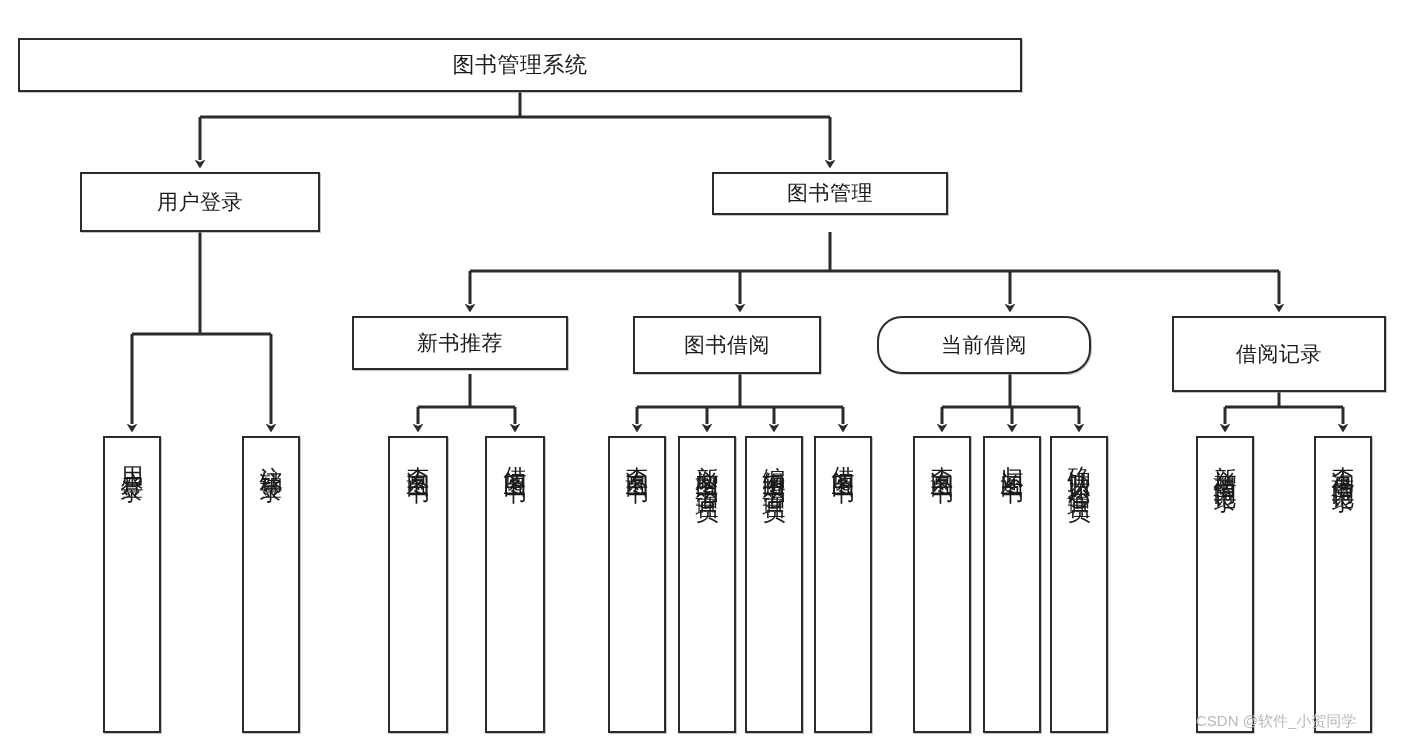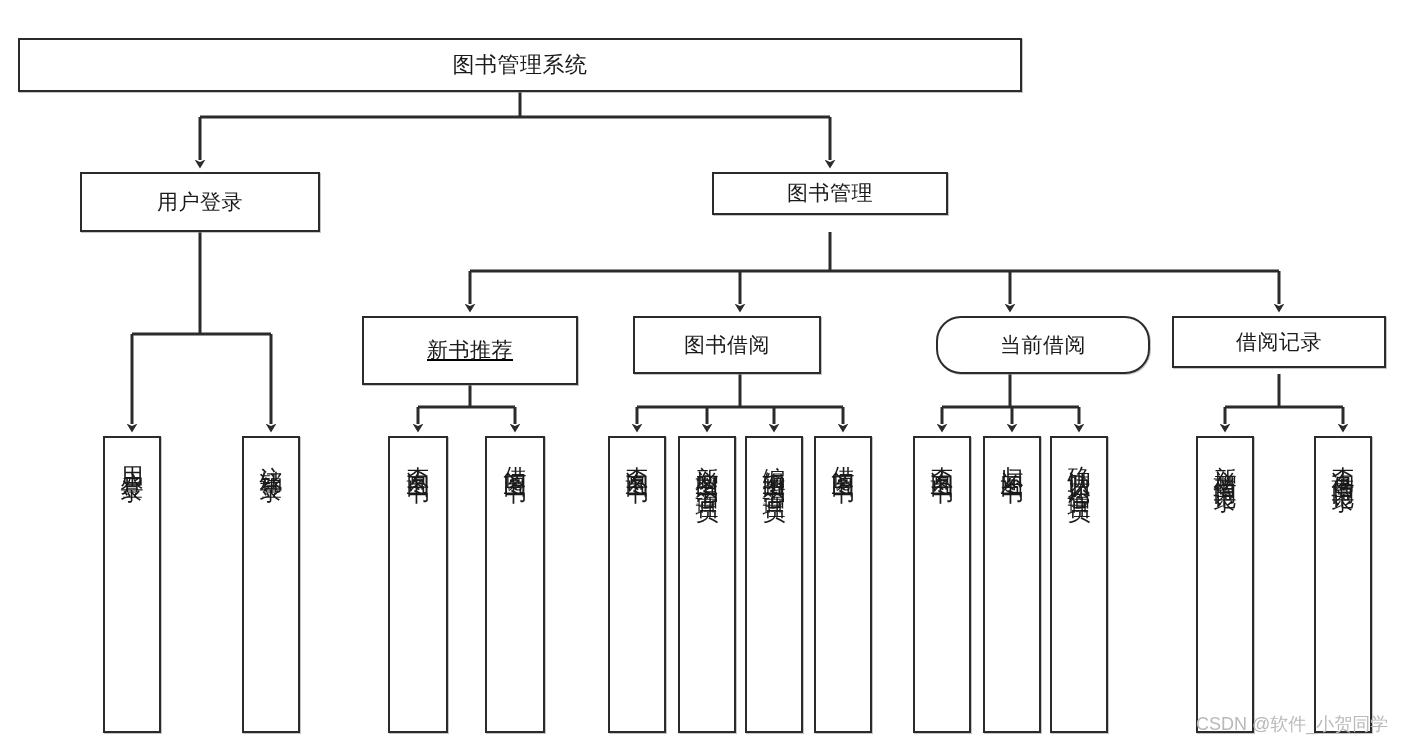--- a/index.html
+++ b/index.html
@@ -57,21 +57,21 @@
     text-orientation: upright;
     font-size: 23px;
     letter-spacing: 5px;
     line-height: 1;
     white-space: nowrap;
   }
   .watermark {
     position: absolute;
     left: 1196px;
     top: 712px;
-    font-size: 18px;
+    font-size: 15px;
     color: #b9b9b9;
     white-space: nowrap;
     z-index: 3;
     font-family: "Liberation Sans", "DejaVu Sans", sans-serif;
   }
 </style>
 </head>
 <body>
 
 <div id="canvas">
@@ -133,30 +133,30 @@
     <span class="label">图书管理系统</span>
   </div>
 
   <div class="node horiz" style="left:80px; top:172px; width:240px; height:60px;">
     <span class="label">用户登录</span>
   </div>
   <div class="node horiz" style="left:712px; top:172px; width:236px; height:43px;">
     <span class="label">图书管理</span>
   </div>
 
-  <div class="node horiz" style="left:362px; top:316px; width:216px; height:69px;text-decoration:underline;">
+  <div class="node horiz" style="left:352px; top:316px; width:216px; height:54px;">
     <span class="label">新书推荐</span>
   </div>
   <div class="node horiz" style="left:633px; top:316px; width:188px; height:58px;">
     <span class="label">图书借阅</span>
   </div>
-  <div class="node horiz" style="left:936px; top:316px; width:214px; height:58px;border-radius:25px;">
+  <div class="node horiz" style="left:877px; top:316px; width:214px; height:58px;border-radius:25px;">
     <span class="label">当前借阅</span>
   </div>
-  <div class="node horiz" style="left:1172px; top:316px; width:214px; height:52px;">
+  <div class="node horiz" style="left:1172px; top:316px; width:214px; height:76px;">
     <span class="label">借阅记录</span>
   </div>
 
   <div class="node leaf" style="left:103px; top:436px; width:58px; height:297px;">
     <span class="label">用户登录</span>
   </div>
   <div class="node leaf" style="left:242px; top:436px; width:58px; height:297px;">
     <span class="label">注销登录</span>
   </div>
 

